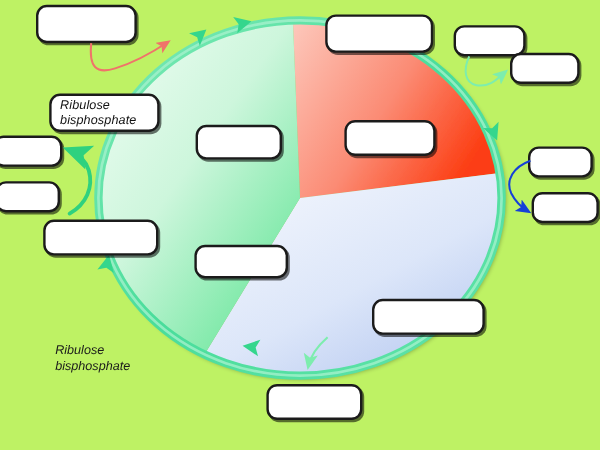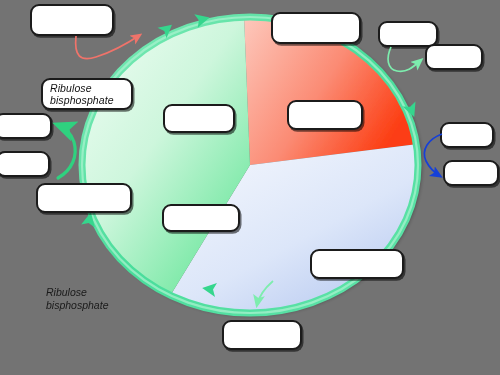--- a/index.html
+++ b/index.html
@@ -6,21 +6,21 @@
   html,body{margin:0;padding:0;}
   body{
     width:500px;height:375px;
     background:#ffffff;
     font-family:"Liberation Sans", sans-serif;
     overflow:hidden;
     position:relative;
   }
   #stage{
     position:absolute;left:0;top:0;width:500px;height:375px;
-    background:#737373;
+    background:#bef264;
   }
   svg.layer{position:absolute;left:0;top:0;width:500px;height:375px;}
   .box{
     position:absolute;
     background:#ffffff;
     border:2.4px solid #1b1b1b;
     border-radius:9px;
     box-sizing:border-box;
     box-shadow:1.5px 1.8px 0 rgba(0,0,0,0.55);
     display:flex;

